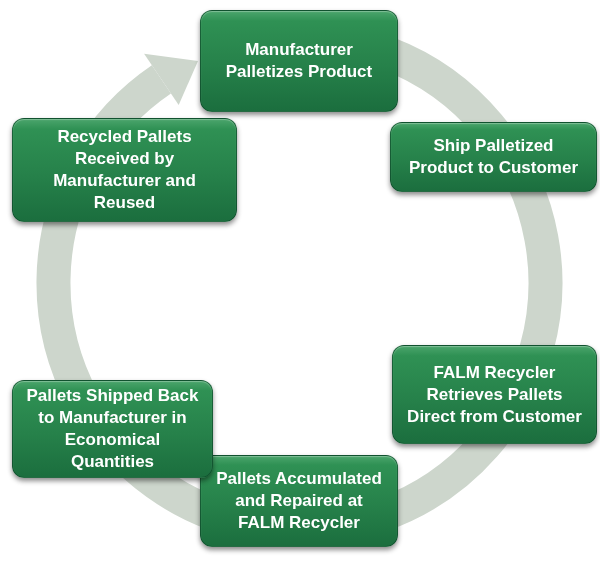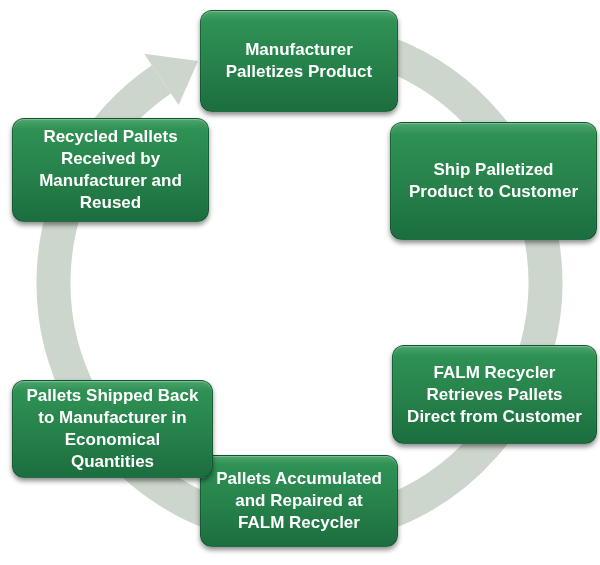--- a/index.html
+++ b/index.html
@@ -50,25 +50,25 @@
     font-size: 17px;
     font-weight: 700;
     line-height: 22px;
     box-sizing: border-box;
   }
   .node-label {
     white-space: pre-line;
     padding: 2px 6px;
   }
   .node-top          { left: 200px; top: 10px;  width: 198px; height: 102px; }
-  .node-top-right    { left: 390px; top: 122px; width: 207px; height: 118px;  }
+  .node-top-right    { left: 390px; top: 122px; width: 207px; height: 70px;  }
   .node-bottom-right { left: 392px; top: 345px; width: 205px; height: 99px;  }
   .node-bottom       { left: 200px; top: 455px; width: 198px; height: 92px;  }
   .node-bottom-left  { left: 12px;  top: 343px; width: 201px; height: 98px; margin-top: 37px;  }
-  .node-top-left     { left: 12px;  top: 118px; width: 197px; height: 104px; }
+  .node-top-left     { left: 12px;  top: 118px; width: 225px; height: 104px; }
 </style>
 </head>
 <body>
 
 <div class="stage">
 
   <svg class="ring-svg" viewBox="0 0 600 565">
     <g>
       <path class="ring-arc" d="M 278.4 37.9 A 246 246 0 1 1 161.4 79.4"></path>
       <path class="ring-head" d="M 144.1 53.7 L 198 61 L 178.7 105.1 Z"></path>

